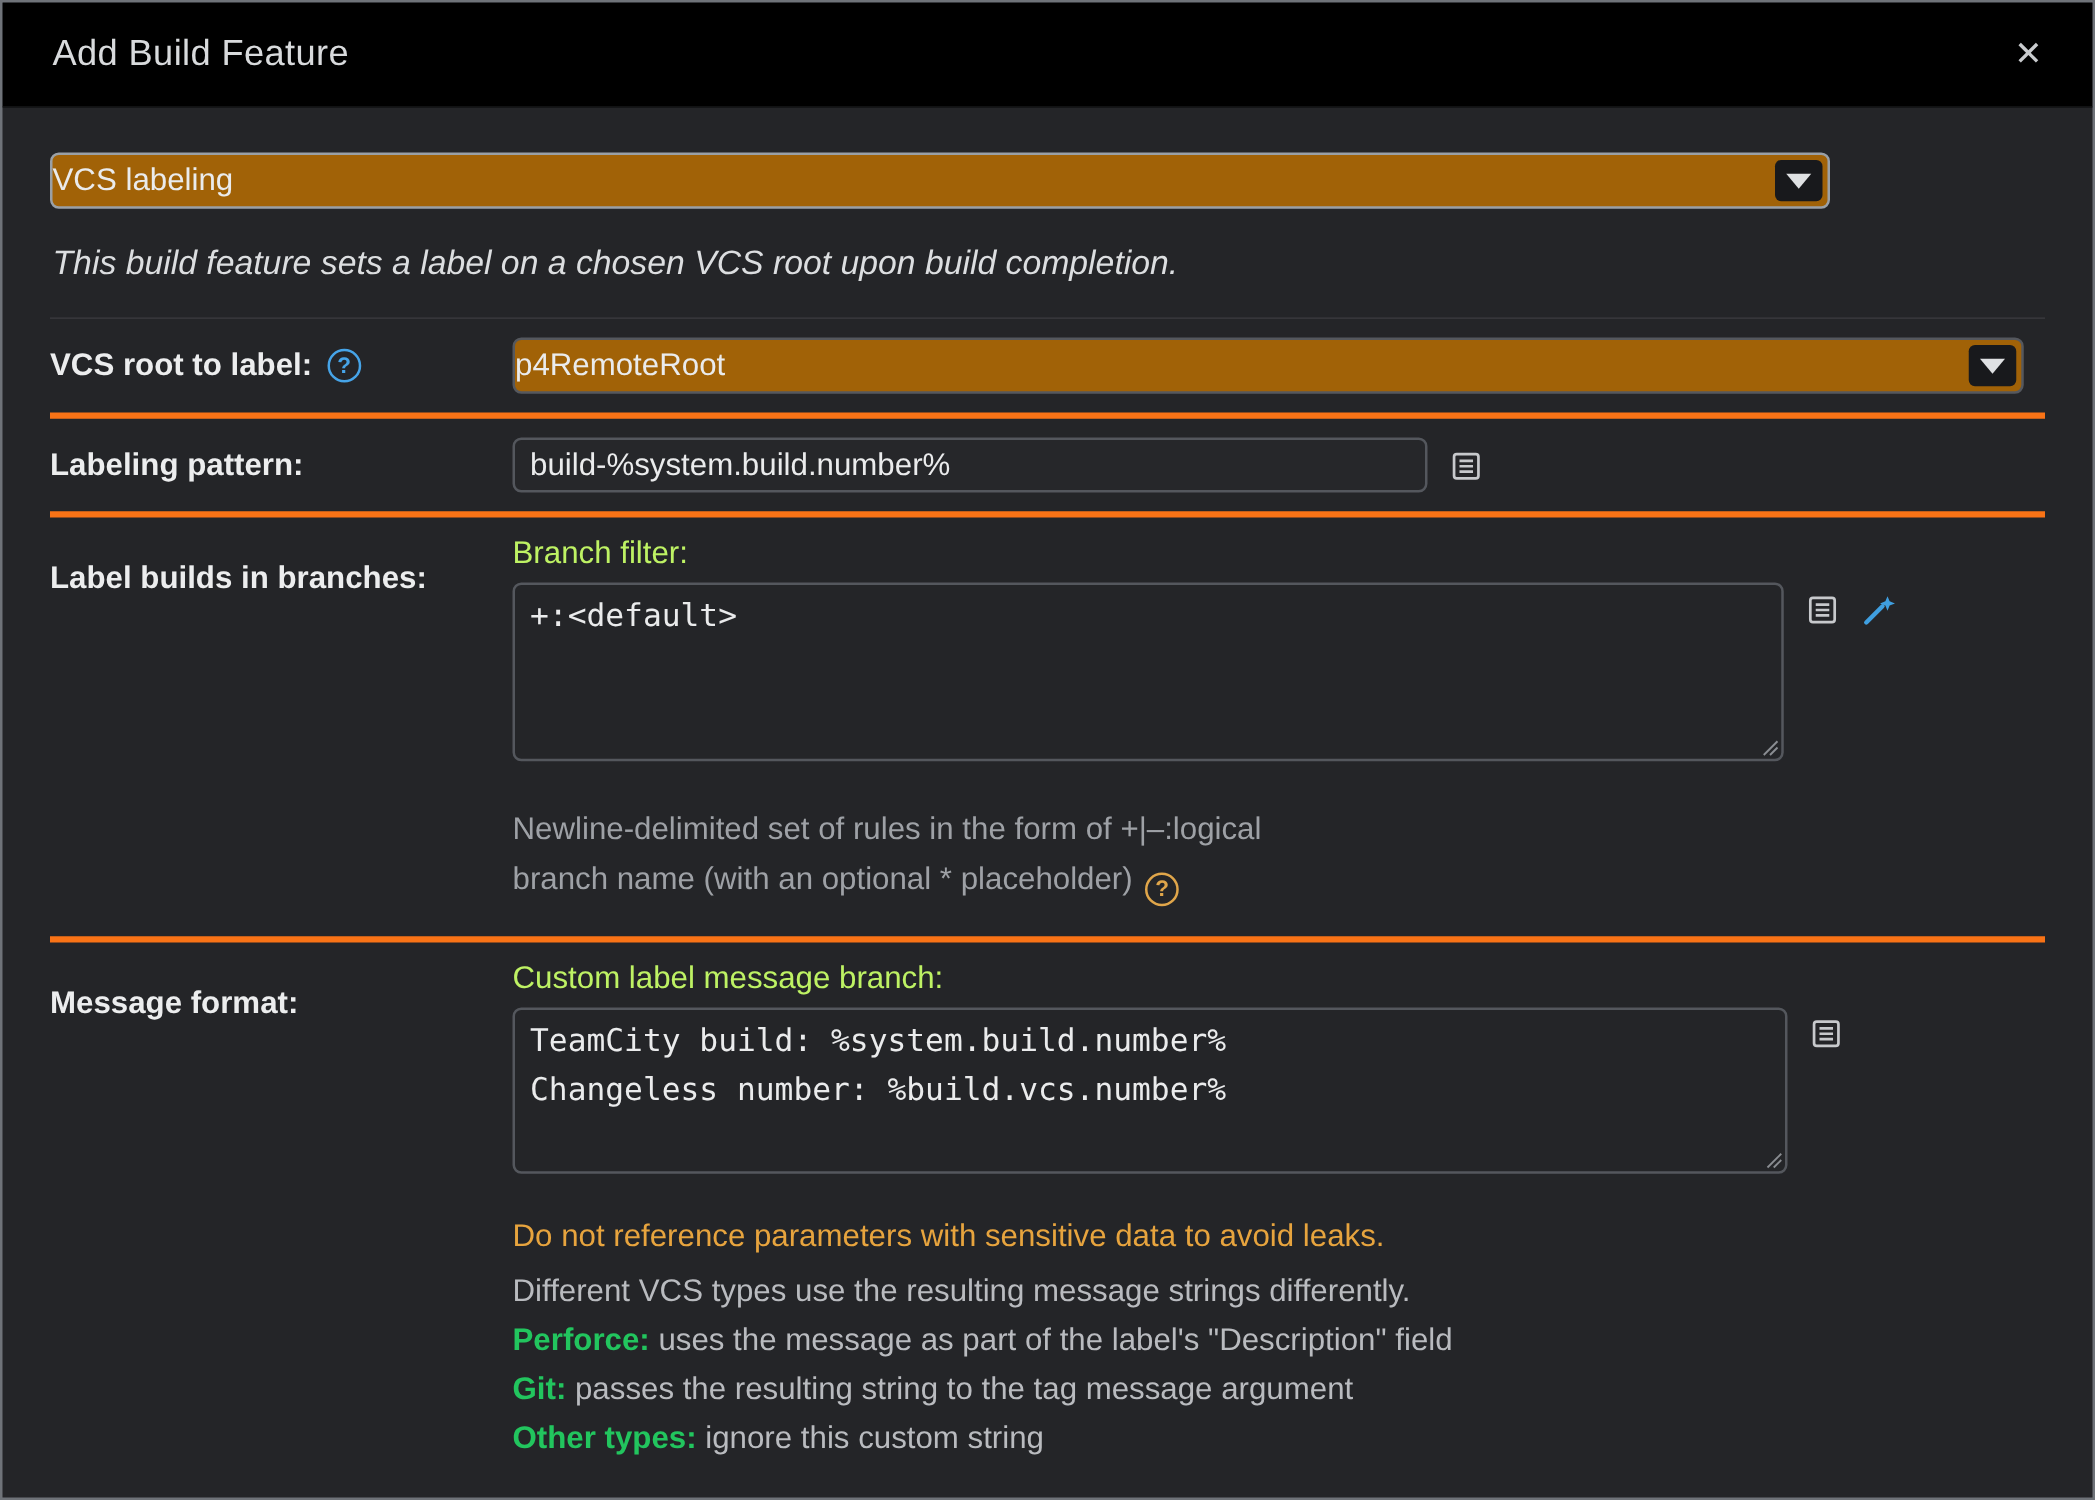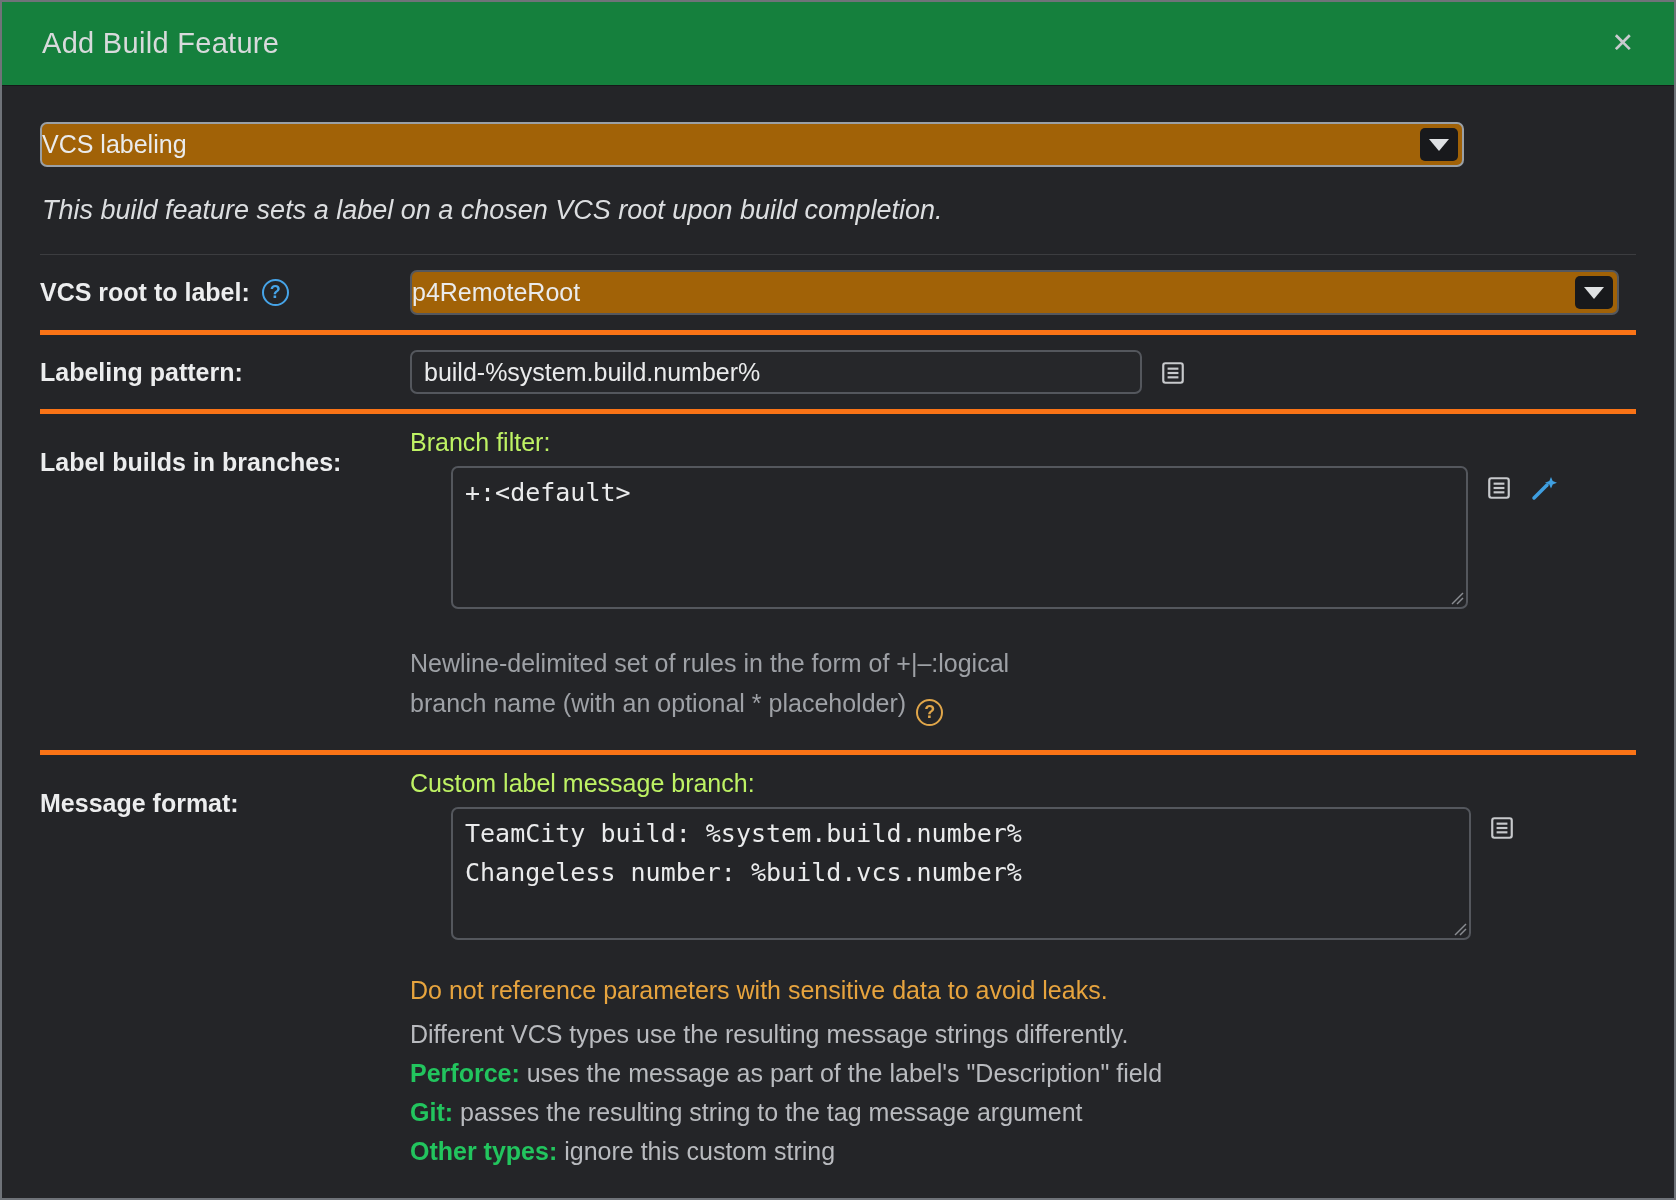--- a/index.html
+++ b/index.html
@@ -10,21 +10,21 @@
     width:1676px; height:1200px;
     background:#242528;
     border:2px solid #6f7379;
     font-family:"Liberation Sans", sans-serif;
     color:#e8e9ea;
     overflow:hidden;
   }
 
   .titlebar {
     height:84px;
-    background:#15803d;
+    background:#000000;
     border-bottom:1px solid #17181a;
     display:flex; align-items:center; justify-content:space-between;
     padding:0 40px;
   }
   .title { font-size:29px; font-weight:400; color:#d8dadc; letter-spacing:0.3px; }
   .close { font-size:27px; color:#c9cbce; cursor:pointer; line-height:1; }
 
   .content { padding:0 38px; }
 
   
@@ -101,21 +101,21 @@
   .sub-label { font-size:25px; color:#bef264; margin-bottom:9px; }
 
   .ta-wrap { position:relative; display:inline-block; }
   textarea {
     display:block;
     background:#242528;
     border:2px solid #54575d; border-radius:7px;
     font-family:"DejaVu Sans Mono", monospace;
     font-size:25px; line-height:39px; color:#eaebec;
     padding:5px 12px;
-    resize:none; outline:none;margin-left:41px;
+    resize:none; outline:none;
   }
   .branch-ta  { width:1017px; height:143px; }
   .message-ta { width:1020px; height:133px; }
   .grip { position:absolute; right:4px; bottom:4px; }
 
   .hint {
     margin-top:34px;
     font-size:25px; line-height:40px;
     color:#9ea1a6;
     max-width:640px;

